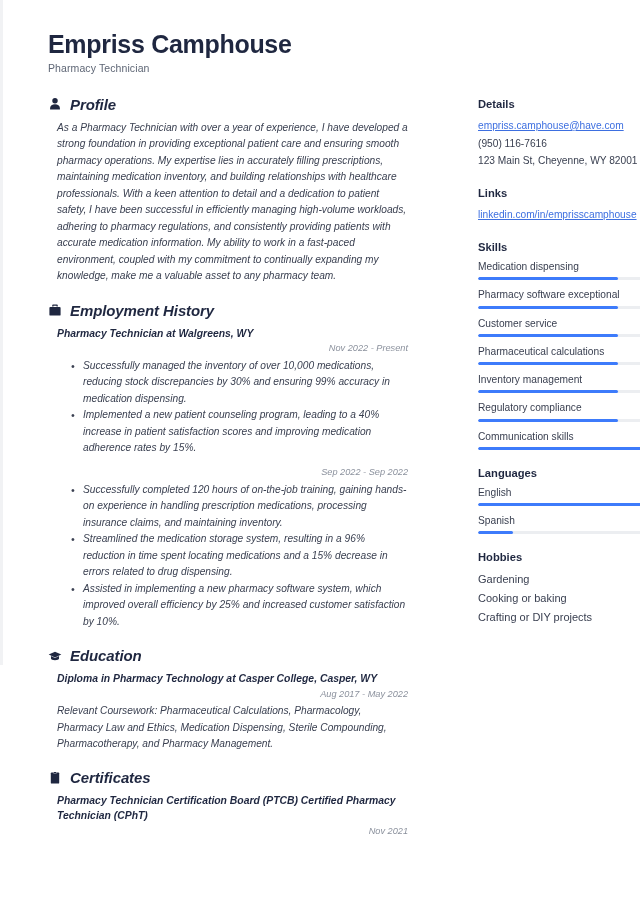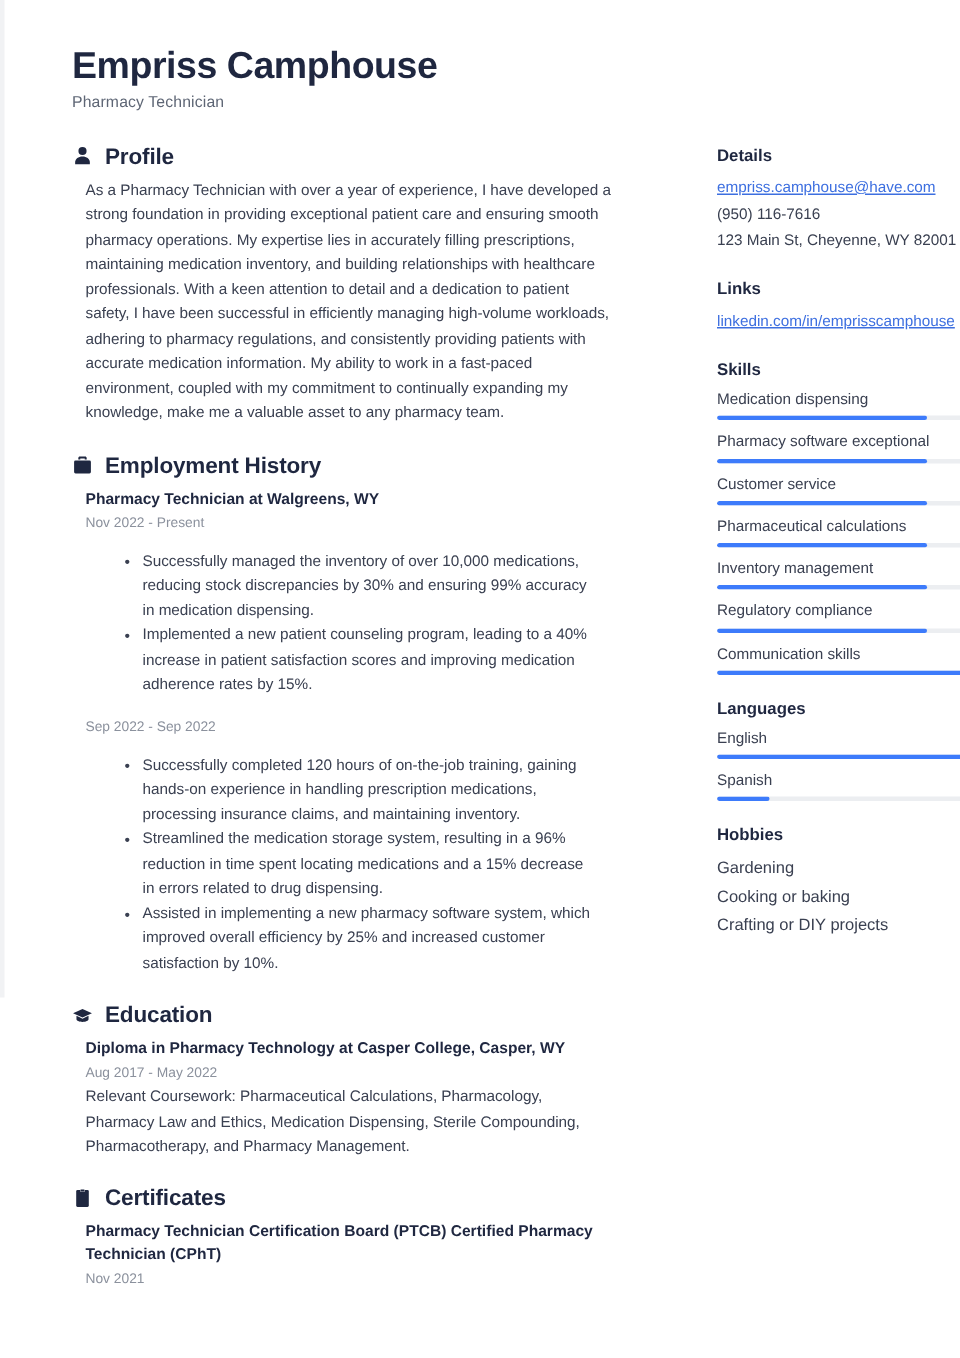--- a/index.html
+++ b/index.html
@@ -51,20 +51,21 @@
   }
   .col-side {
     width: 175px;
     flex: 0 0 175px;
     padding-top: 2px;
     margin-left: 42px;
   }
   
   .section {
     margin-bottom: 17px;
+    font-style: italic;
   }
   .section-head {
     display: flex;
     align-items: center;
     gap: 8px;
     margin-bottom: 7px;
   }
   .section-icon {
     width: 14px;
     height: 14px;
@@ -105,29 +106,30 @@
     font-weight: bold;
     color: #1f2740;
     line-height: 1.45;
     margin: 5px 0 1px 0;
   }
   .entry-date {
     font-size: 9.2px;
     color: #8b919d;
     margin: 0 0 3px 0;
     line-height: 1.4;
+    text-align: right;
   }
   .entry-desc {
     font-size: 10.2px;
     line-height: 1.6;
     color: #3a4051;
     margin: 0;
   }
   ul.bullets {
-    margin: 12px;
+    margin: 0;
     padding: 0 0 0 26px;
     list-style: none;
   }
   ul.bullets li {
     position: relative;
     font-size: 10.2px;
     line-height: 1.62;
     color: #3a4051;
     margin-bottom: 0px;
   }

